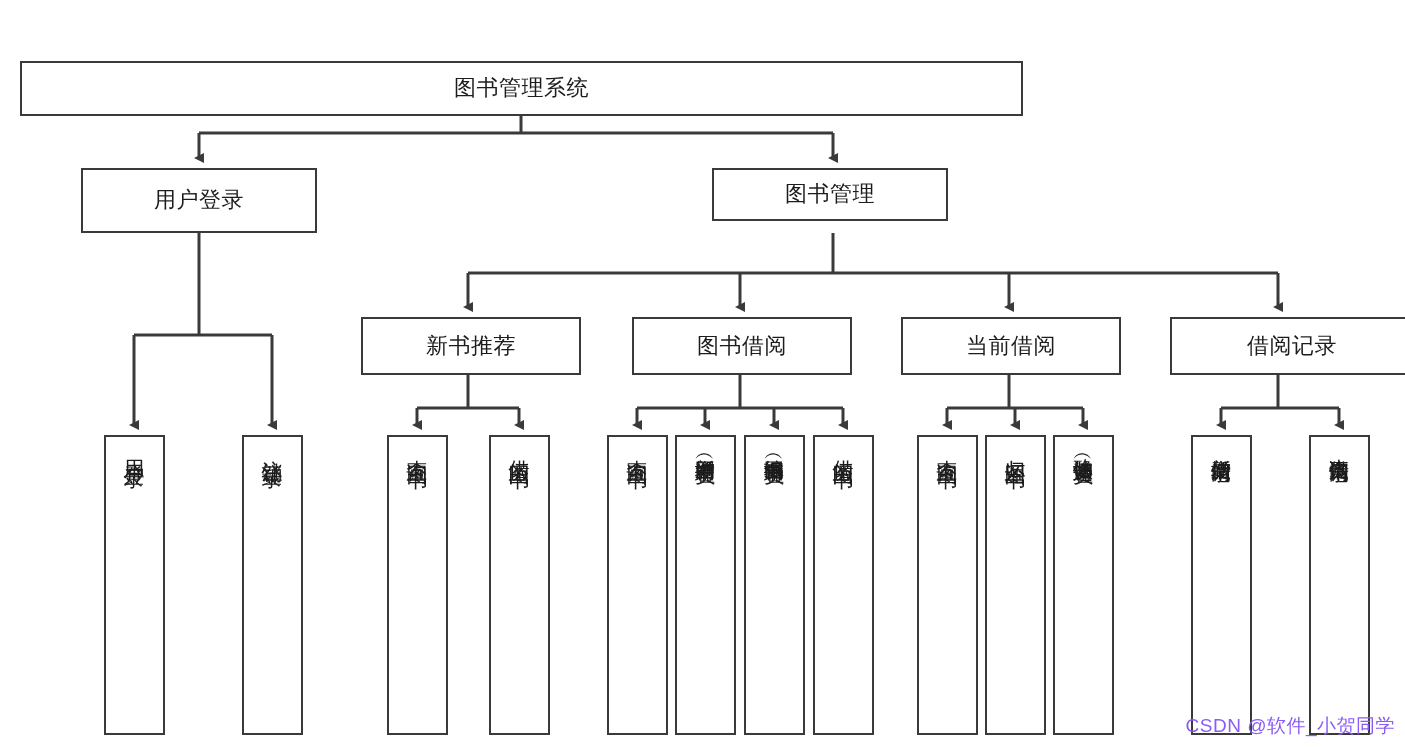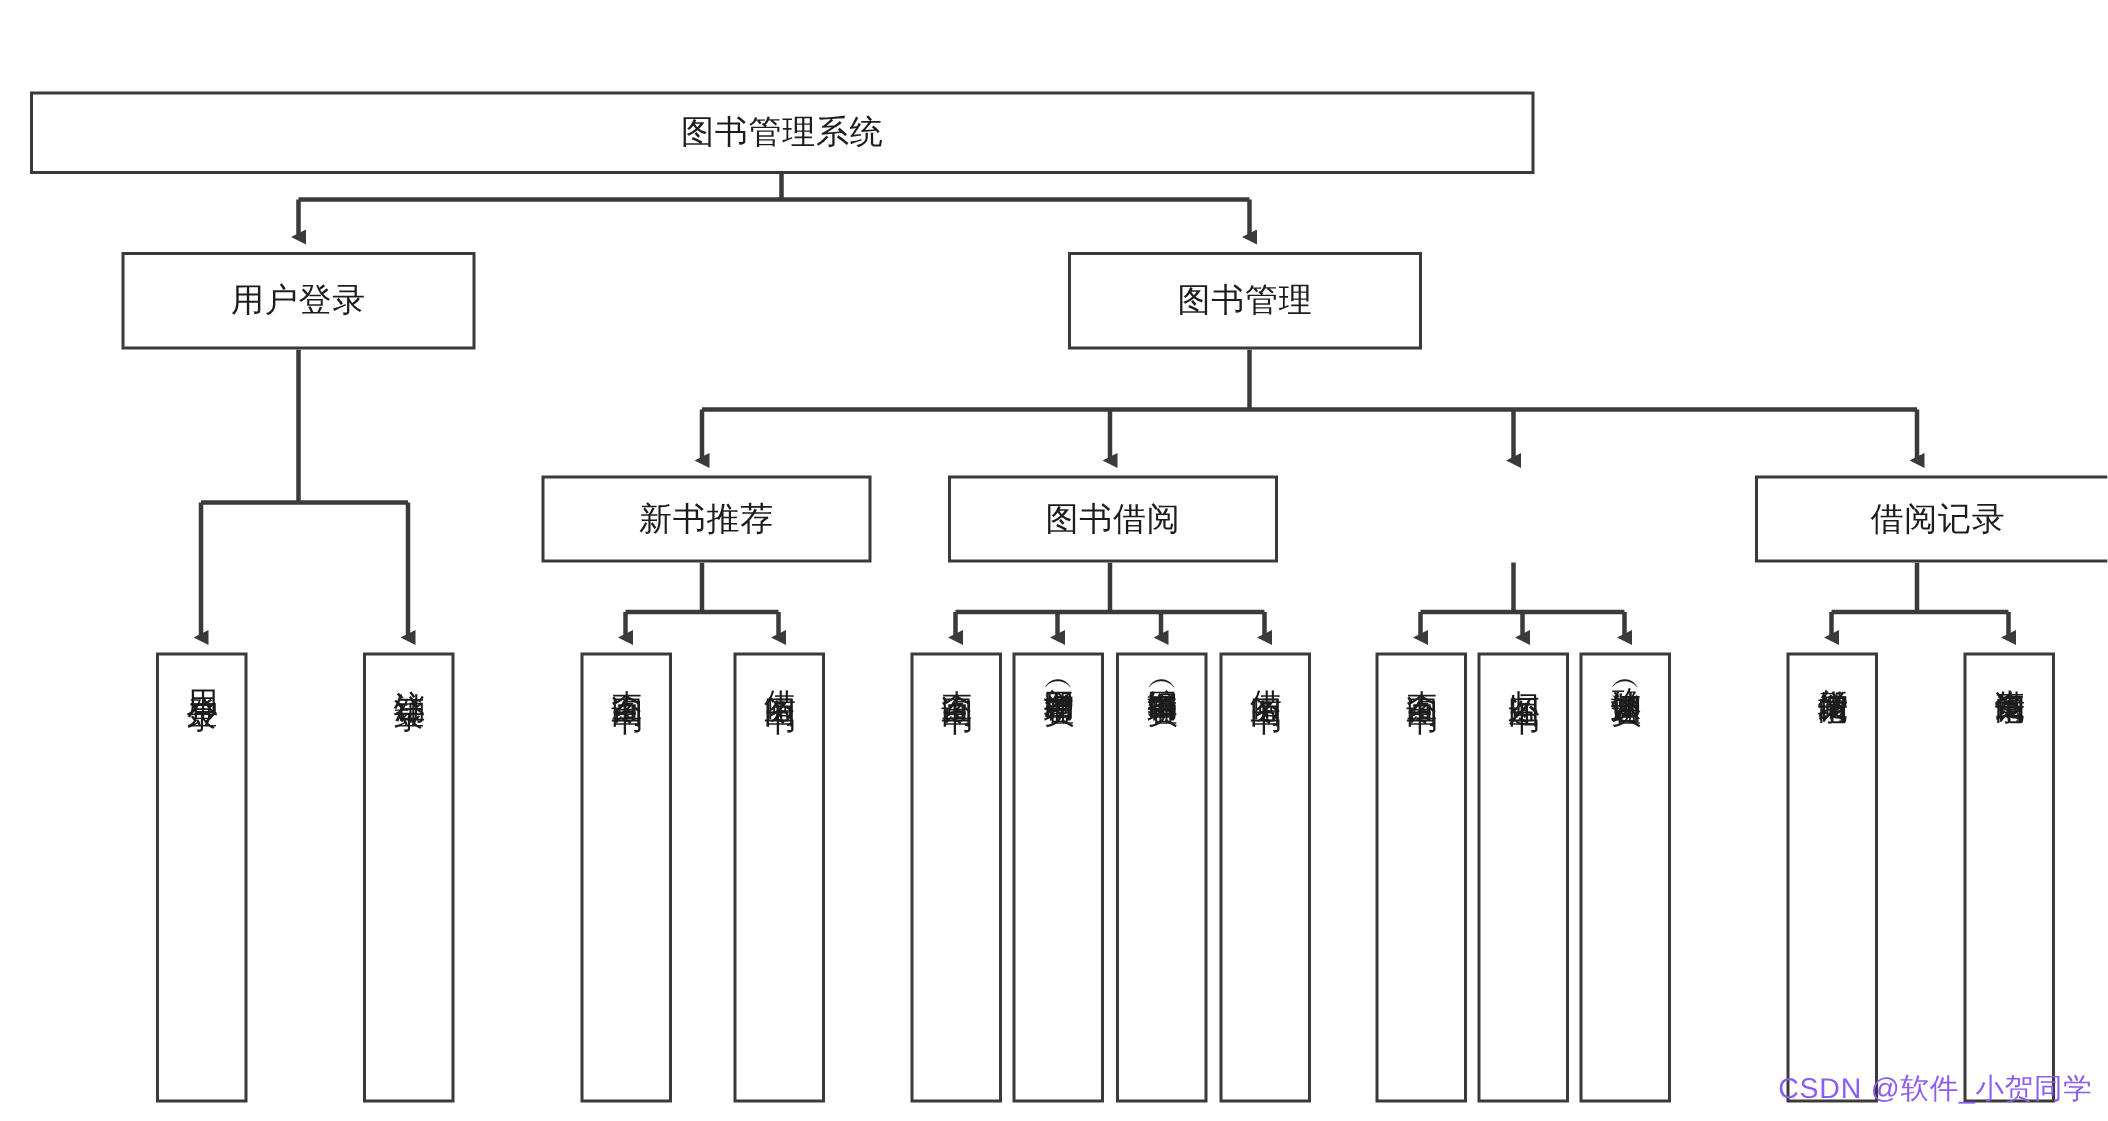--- a/index.html
+++ b/index.html
@@ -133,30 +133,33 @@
     </g>
   </svg>
 
   <div class="node h" style="left:20px; top:13px; width:1003px; height:55px;margin-top:48px;">
     <span class="lbl">图书管理系统</span>
   </div>
 
   <div class="node h" style="left:81px; top:168px; width:236px; height:65px;">
     <span class="lbl">用户登录</span>
   </div>
-  <div class="node h" style="left:712px; top:168px; width:236px; height:65px;">
+  <div class="node h" style="left:712px; top:168px; width:236px; height:53px;">
     <span class="lbl">图书管理</span>
   </div>
 
   <div class="node h" style="left:361px; top:317px; width:220px; height:58px;">
     <span class="lbl">新书推荐</span>
   </div>
   <div class="node h" style="left:632px; top:317px; width:220px; height:58px;">
     <span class="lbl">图书借阅</span>
   </div>
+  <div class="node h" style="left:901px; top:317px; width:220px; height:58px;">
+    <span class="lbl">当前借阅</span>
+  </div>
   <div class="node h" style="left:1170px; top:317px; width:244px; height:58px;">
     <span class="lbl">借阅记录</span>
   </div>
 
   <div class="node v" style="left:104px; top:435px; width:61px; height:300px;">
     <span class="lbl">用户登录</span>
   </div>
   <div class="node v" style="left:242px; top:435px; width:61px; height:300px;">
     <span class="lbl">注销登录</span>
   </div>

